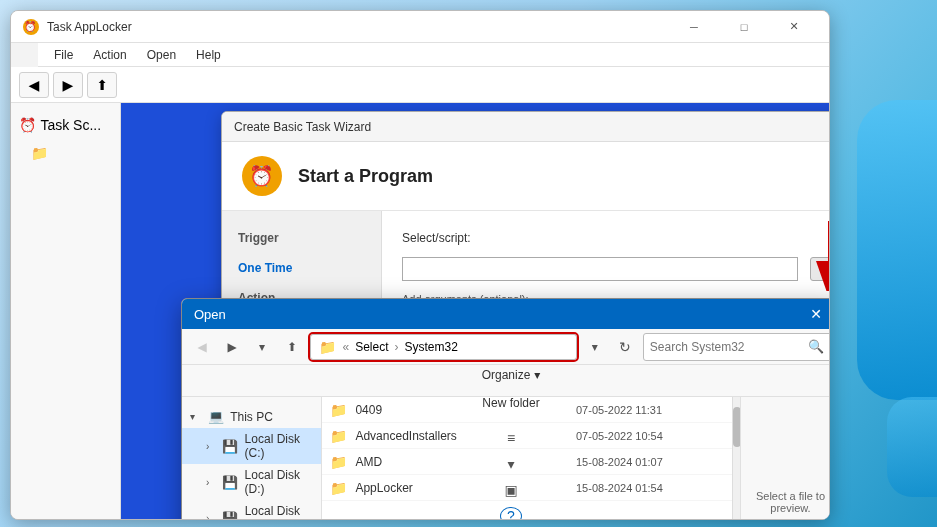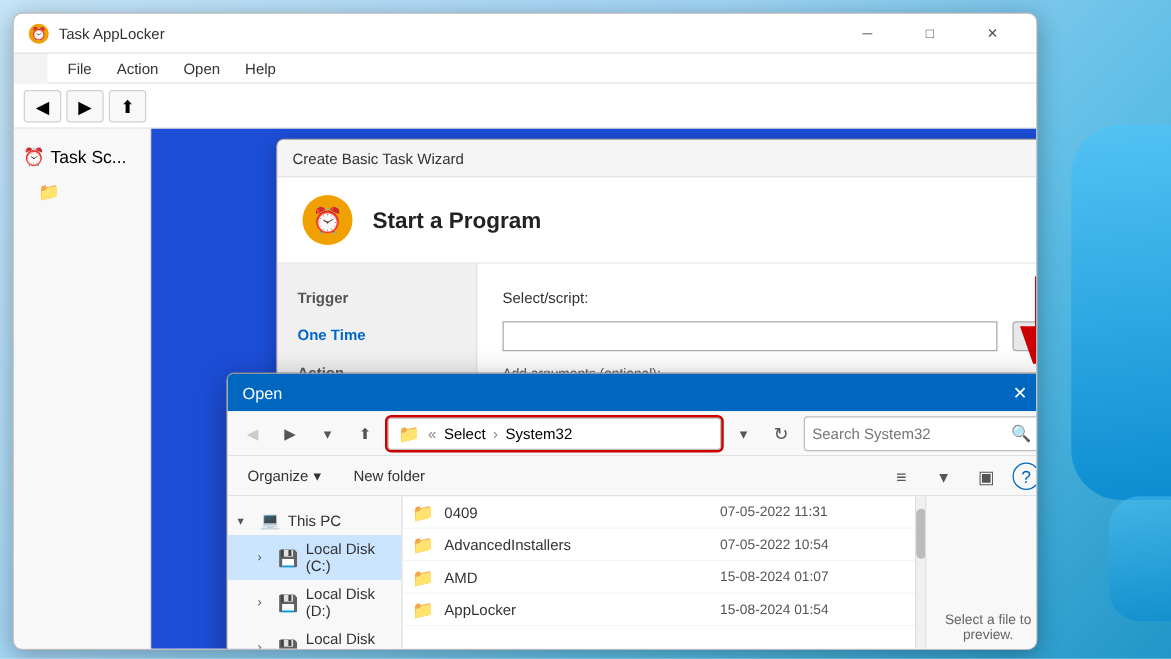--- a/index.html
+++ b/index.html
@@ -422,20 +422,21 @@
 
     
     .dialog-toolbar {
       height: 32px;
       background: #f8f8f8;
       border-bottom: 1px solid #e0e0e0;
       display: flex;
       align-items: center;
       padding: 0 8px;
       gap: 8px;
+      flex-direction: column;
     }
 
     .organize-btn {
       padding: 3px 8px;
       background: transparent;
       border: none;
       cursor: pointer;
       font-size: 12px;
       color: #333;
       display: flex;

